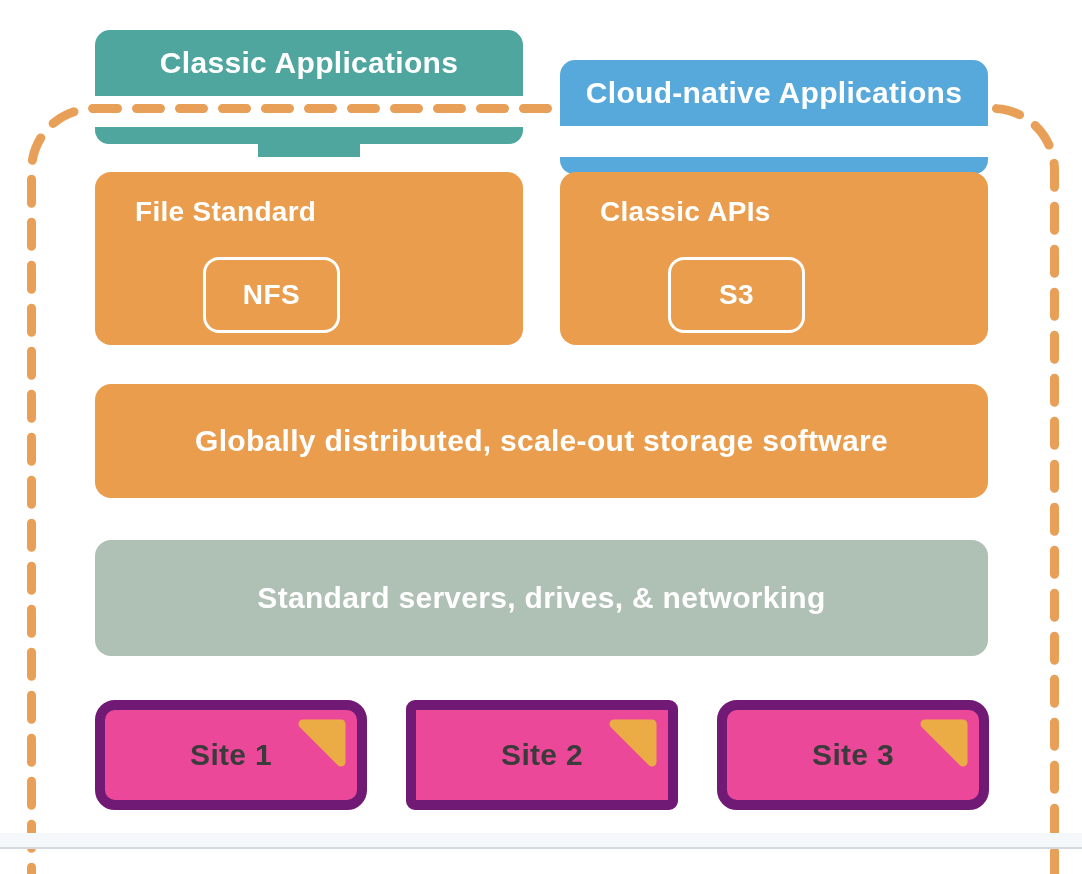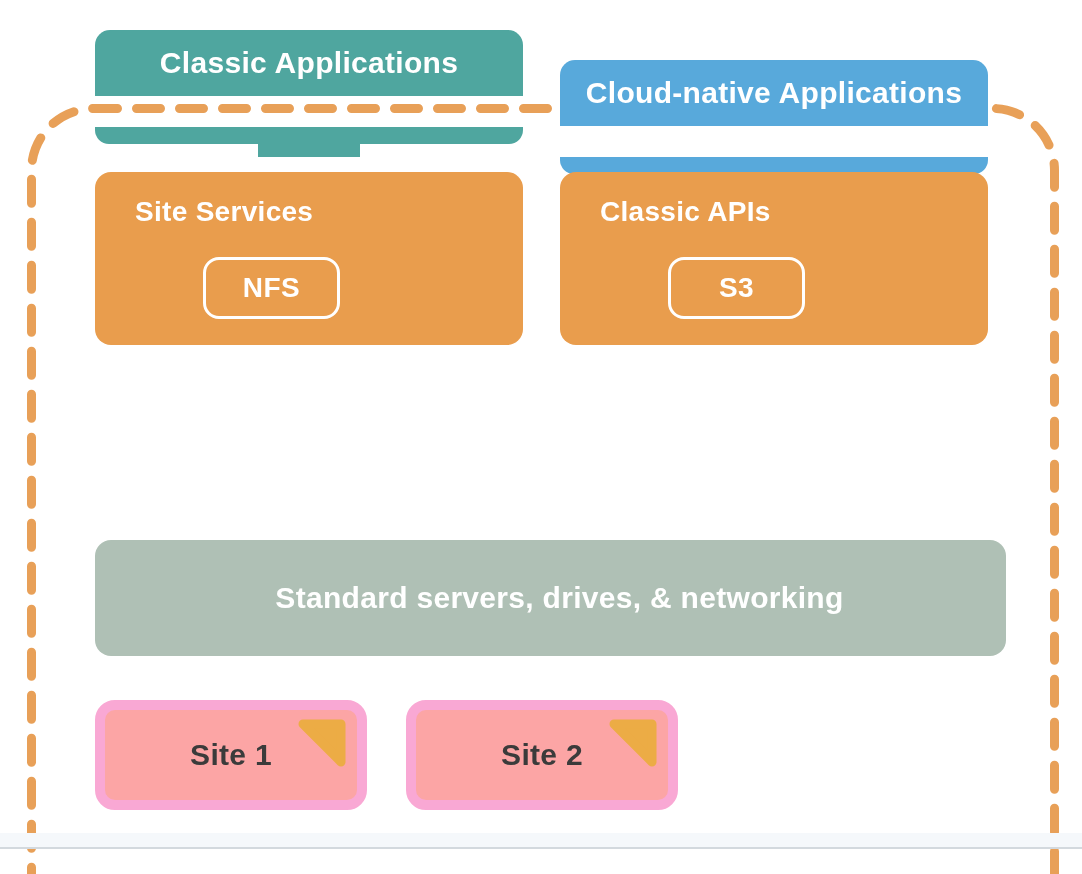--- a/index.html
+++ b/index.html
@@ -37,45 +37,45 @@
   .svc-box{
     top:172px;width:428px;height:173px;
     background:#E99D4D;border-radius:16px;
     z-index:2;color:#fff;
   }
   .svc-title{
     position:absolute;left:40px;top:24px;
     font-size:28px;letter-spacing:.3px;
   }
   .svc-btn{
-    position:absolute;top:85px;width:137px;height:62px;
+    position:absolute;top:85px;width:137px;height:76px;
     border:3px solid #fff;border-radius:16px;
     box-sizing:border-box;
     display:flex;align-items:center;justify-content:center;
     font-size:28px;color:#fff;letter-spacing:.5px;
   }
   .svc-btn.b0{left:108px;}
   .svc-btn.b1{left:262px;}
 
   
   .bar{
     left:95px;width:893px;
     border-radius:16px;
     display:flex;align-items:center;justify-content:center;
     color:#fff;font-size:30px;letter-spacing:.3px;
     z-index:2;
   }
   .bar-storage{top:384px;height:114px;background:#E99D4D;}
-  .bar-hw{top:540px;height:116px;background:#AFC0B5;padding-left:18px;}
+  .bar-hw{top:540px;height:116px;background:#AFC0B5;}
 
   
   .site{
     top:700px;width:272px;height:110px;
     box-sizing:border-box;
-    background:#fca5a5;border:10px solid #f9a8d4;border-radius:20px;
+    background:#ec4899;border:10px solid #701a75;border-radius:20px;
     display:flex;align-items:center;justify-content:center;
     z-index:2;
   }
   .site-label{font-size:30px;color:#3B3B3B;letter-spacing:.3px;}
   .site-corner{position:absolute;top:8px;right:10px;width:50px;height:50px;}
 
   
   .bottom-band{
     left:0;top:833px;width:1082px;height:14px;
     background:#F5F8FB;border-bottom:2px solid #D3D9DE;
@@ -97,46 +97,55 @@
   <div class="abs app-strip teal col-left"></div>
   <div class="abs app-tab teal tab-left"></div>
 
   <div class="abs app-top blue col-right">
     <span>Cloud-native Applications</span>
   </div>
   <div class="abs app-strip blue col-right"></div>
   <div class="abs app-tab blue tab-right"></div>
 
   <div class="abs svc-box col-left">
-    <div class="svc-title">Site Services</div>
+    <div class="svc-title">File Standard</div>
     <div class="svc-btn b0">
       <span>NFS</span>
     </div>
   </div>
 
   <div class="abs svc-box col-right">
     <div class="svc-title">Classic APIs</div>
     <div class="svc-btn b0">
       <span>S3</span>
     </div>
   </div>
 
+  <div class="abs bar bar-storage">
+    <span>Globally distributed, scale-out storage software</span>
+  </div>
 
   <div class="abs bar bar-hw">
     <span>Standard servers, drives, &amp; networking</span>
   </div>
 
   <div class="abs site" style="left:95px;">
     <span class="site-label">Site 1</span>
     <svg class="site-corner" viewBox="0 0 50 50" aria-hidden="true">
       <path d="M6 6 H44 V44 Z" fill="#ECAC45" stroke="#ECAC45" stroke-width="9" stroke-linejoin="round"></path>
     </svg>
   </div>
-  <div class="abs site" style="left:406px;">
+  <div class="abs site" style="left:406px;border-radius:9px;">
     <span class="site-label">Site 2</span>
+    <svg class="site-corner" viewBox="0 0 50 50" aria-hidden="true">
+      <path d="M6 6 H44 V44 Z" fill="#ECAC45" stroke="#ECAC45" stroke-width="9" stroke-linejoin="round"></path>
+    </svg>
+  </div>
+  <div class="abs site" style="left:717px;">
+    <span class="site-label">Site 3</span>
     <svg class="site-corner" viewBox="0 0 50 50" aria-hidden="true">
       <path d="M6 6 H44 V44 Z" fill="#ECAC45" stroke="#ECAC45" stroke-width="9" stroke-linejoin="round"></path>
     </svg>
   </div>
 
   <div class="abs bottom-band"></div>
 
 </div>
 
 </body></html>

